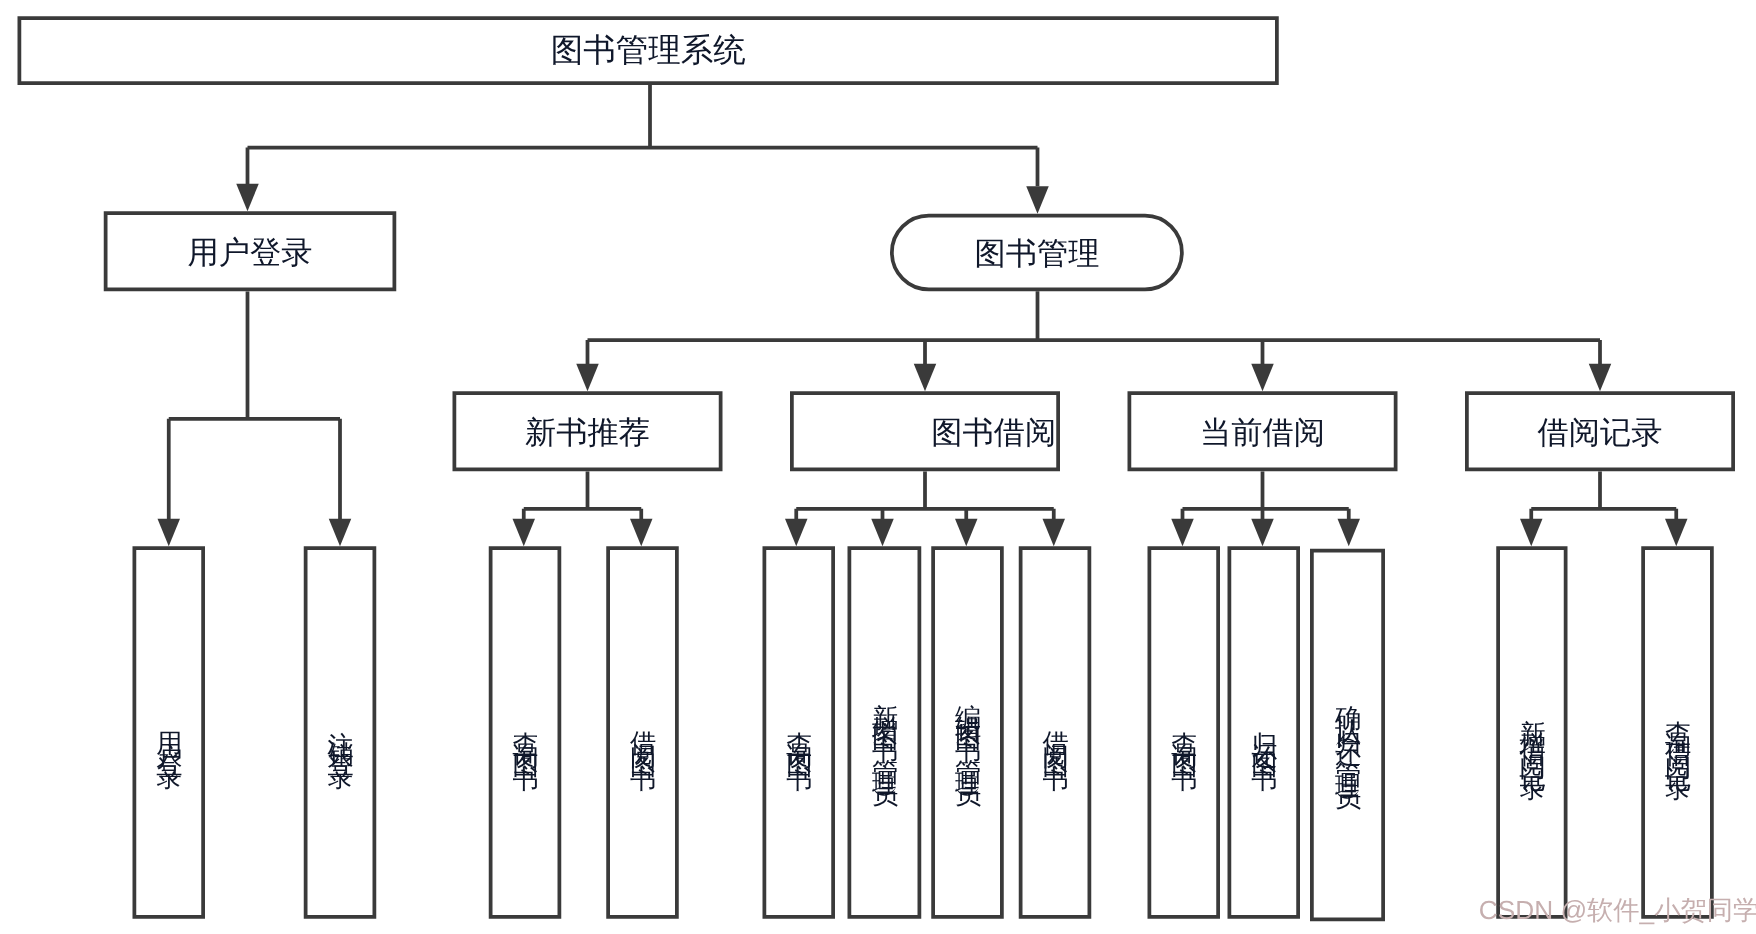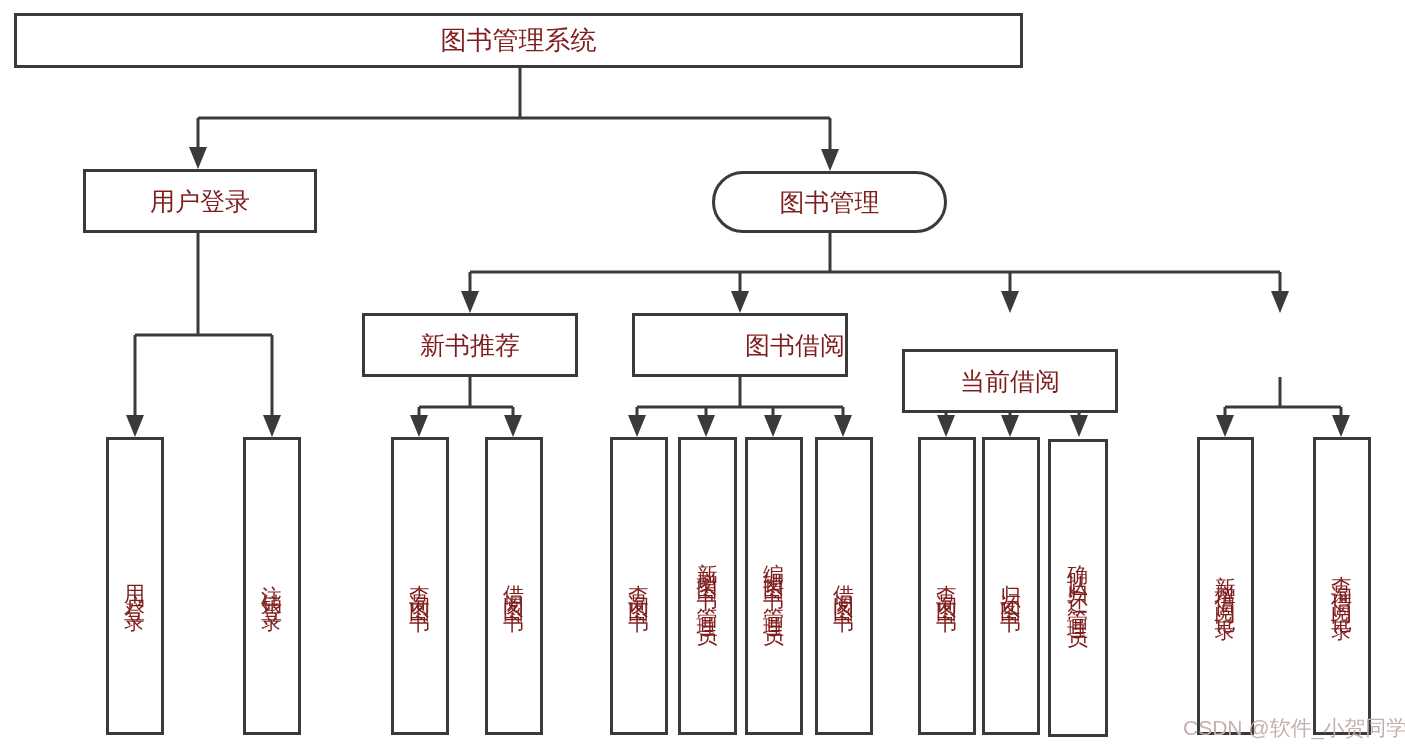--- a/index.html
+++ b/index.html
@@ -21,21 +21,21 @@
     top: 0;
     width: 1405px;
     height: 747px;
     pointer-events: none;
   }
   .node {
     position: absolute;
     box-sizing: border-box;
     border: 3px solid #3a3a3a;
     background: #ffffff;
-    color: #7f1d1d;
+    color: #0f172a;
     display: flex;
     align-items: center;
     justify-content: center;
     text-align: center;
   }
   .node.root  { font-size: 26px; }
   .node.lvl   { font-size: 25px; }
   .node.leaf  { font-size: 21px; }
   .leaf .vtext {
     writing-mode: vertical-rl;
@@ -134,22 +134,25 @@
   <div class="node lvl" style="left:712px; top:171px; width:235px; height:62px;border-radius:31px;">
     <span>图书管理</span>
   </div>
 
   <div class="node lvl" style="left:362px; top:313px; width:216px; height:64px;">
     <span>新书推荐</span>
   </div>
   <div class="node lvl" style="left:632px; top:313px; width:216px; height:64px;justify-content:flex-end;">
     <span>图书借阅</span>
   </div>
-  <div class="node lvl" style="left:902px; top:313px; width:216px; height:64px;margin-top:36px;">
+  <div class="node lvl" style="left:902px; top:313px; width:216px; height:64px;">
     <span>当前借阅</span>
+  </div>
+  <div class="node lvl" style="left:1172px; top:313px; width:216px; height:64px;">
+    <span>借阅记录</span>
   </div>
 
   <div class="node leaf" style="left:106px; top:437px; width:58px; height:298px;">
     <span class="vtext">用户登录</span>
   </div>
   <div class="node leaf" style="left:243px; top:437px; width:58px; height:298px;">
     <span class="vtext">注销登录</span>
   </div>
 
   <div class="node leaf" style="left:391px; top:437px; width:58px; height:298px;">

